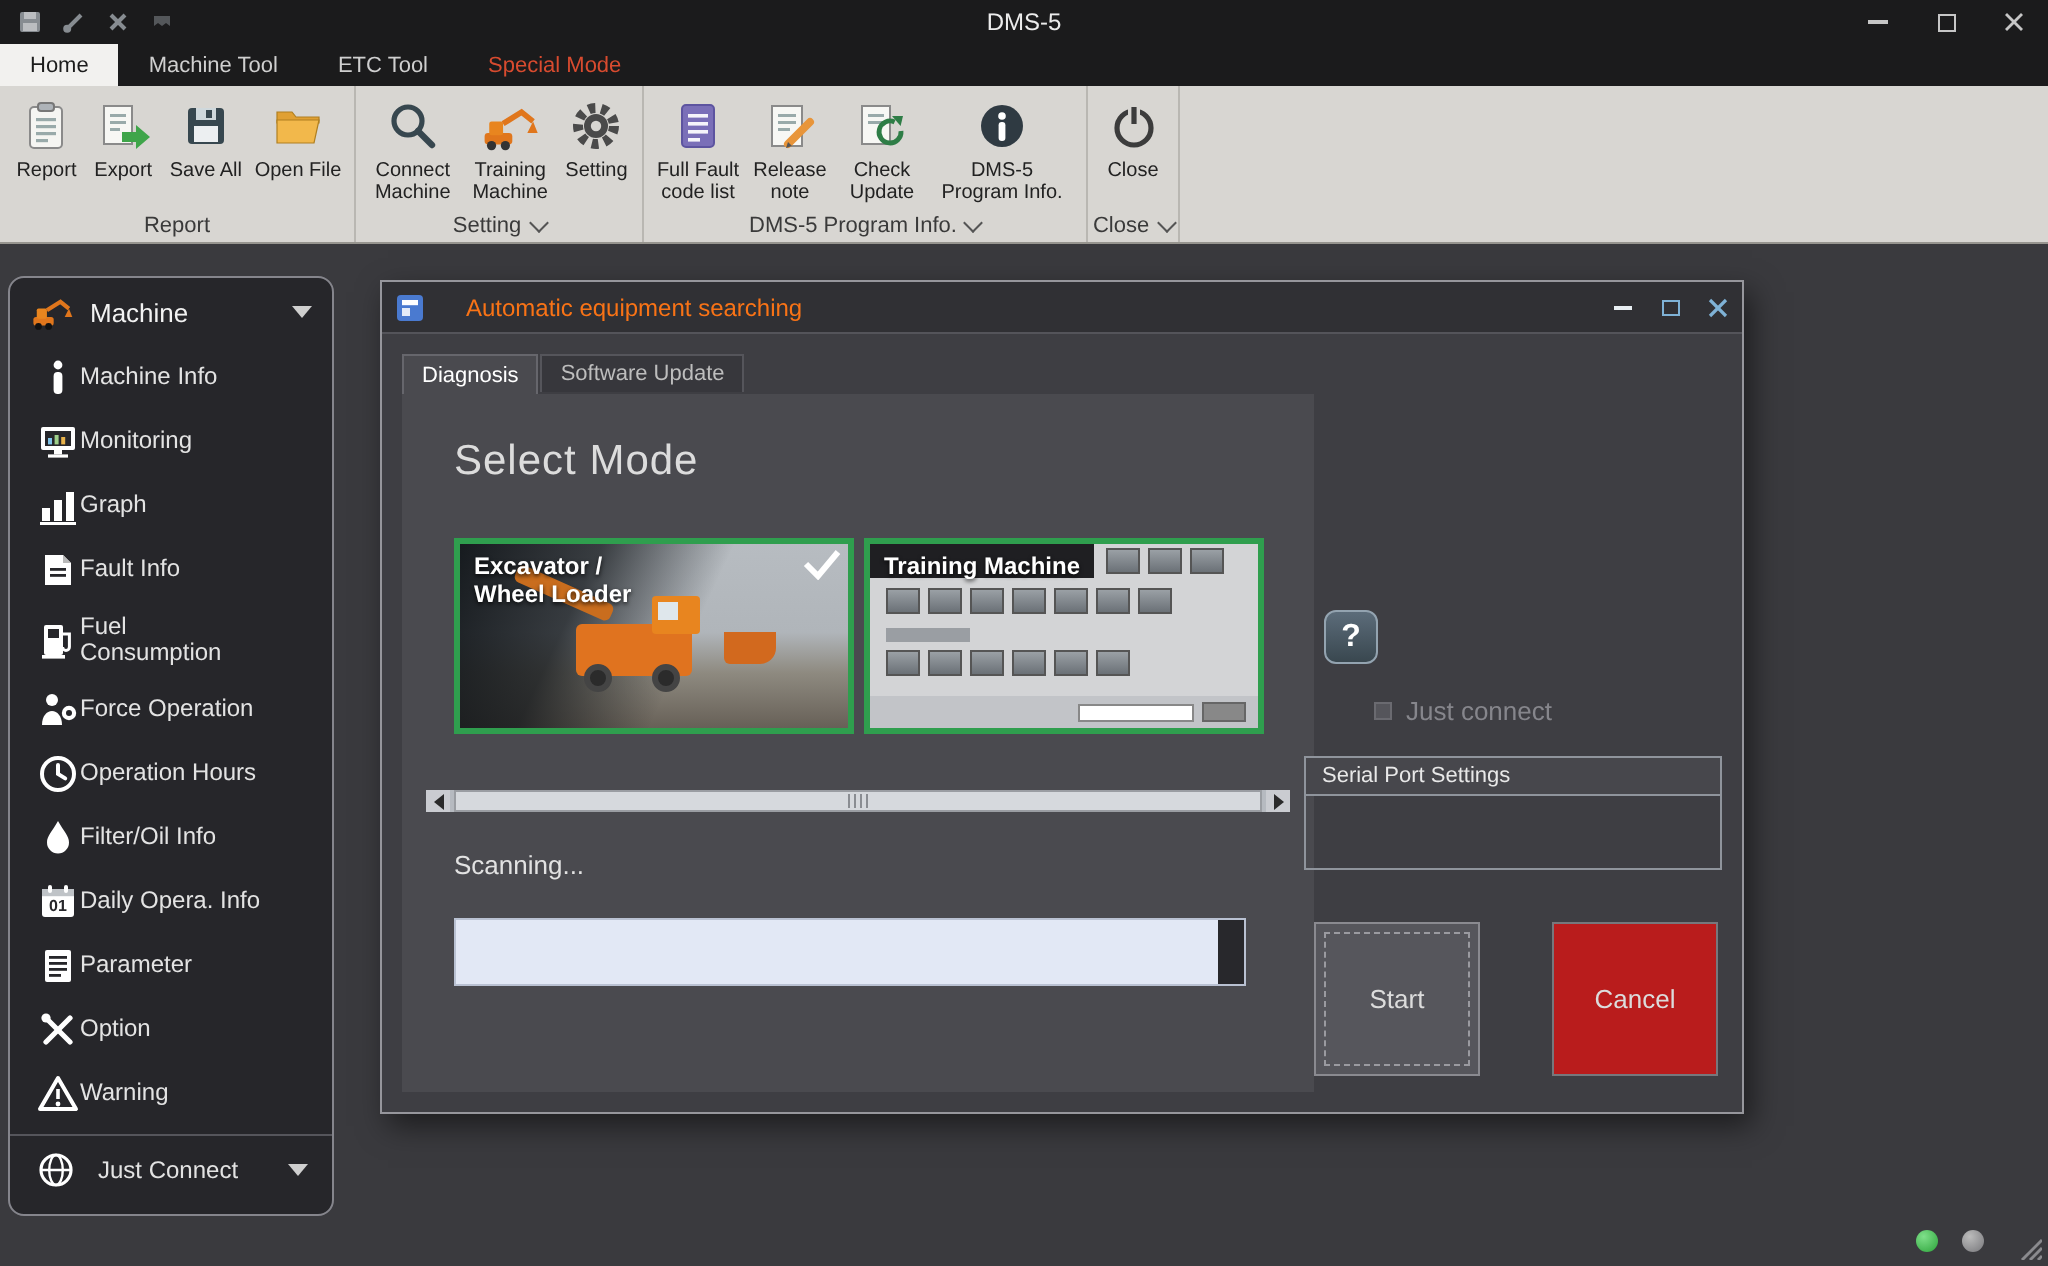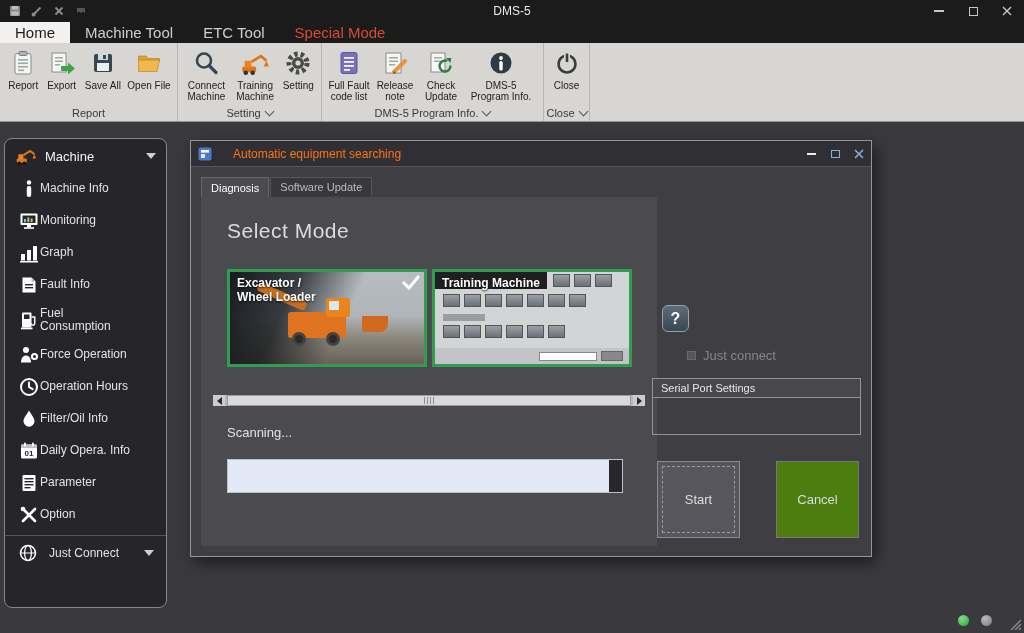--- a/index.html
+++ b/index.html
@@ -11,21 +11,21 @@
   .tb-icons{display:flex;gap:9px;padding-left:8px;z-index:2}
   .tb-icon{width:13px;height:13px;display:flex;align-items:center;justify-content:center;opacity:.85}
   .app-title{position:absolute;left:0;right:0;text-align:center;color:#ececec;font-size:12px}
   .win-btns{margin-left:auto;display:flex;z-index:2}
   .win-btn{width:34px;height:22px;display:flex;align-items:center;justify-content:center}
   .min-bar{width:10px;height:2px;background:#c6c6c6}
   .max-box{width:9px;height:9px;border:1px solid #c6c6c6}
 
   
   .tabrow{position:absolute;top:22px;left:0;right:0;height:21px;background:#1b1b1c;display:flex;align-items:flex-end}
-  .tab{height:21px;padding:0 15px;font-size:15px;color:#cfcfcf;display:flex;align-items:center;cursor:default}
+  .tab{height:21px;padding:0 15px;font-size:11px;color:#cfcfcf;display:flex;align-items:center;cursor:default}
   .tab.active{background:#f2f1ef;color:#1c1c1c}
   .tab.special{color:#d84b2f}
 
   
   .ribbon{position:absolute;top:43px;left:0;right:0;height:79px;background:#d8d6d2;border-bottom:1px solid #97958f;display:flex}
   .rgroup{height:100%;border-right:1px solid #b9b7b2;display:flex;flex-direction:column}
   .rgroup-items{flex:1;display:flex;align-items:flex-start;padding:4px 4px 0 4px}
   .rgroup-label{height:17px;font-size:11px;color:#3a3a3a;display:flex;align-items:center;justify-content:center;gap:5px}
   .chev{width:7px;height:7px;border-right:1.5px solid #555;border-bottom:1.5px solid #555;transform:rotate(45deg);margin-top:-3px}
   .ritem{display:flex;flex-direction:column;align-items:center;font-size:10px;color:#222;line-height:1.12;text-align:center;padding:1px 2px}
@@ -107,21 +107,21 @@
   .sg-body{height:36px;display:flex;align-items:center;padding:0 8px;gap:8px}
   .sg-label{color:#f2f2f2;font-size:13px}
   .combo{margin-left:auto;width:106px;height:20px;background:#fff;border:1px solid #777;display:flex;align-items:center;cursor:pointer}
   .combo-val{flex:1;font-size:11px;color:#111;padding-left:5px}
   .combo-btn{width:16px;height:100%;background:#e6e6e6;border-left:1px solid #999;display:flex;align-items:center;justify-content:center}
   .combo-arrow{width:0;height:0;border-left:4px solid transparent;border-right:4px solid transparent;border-top:5px solid #333}
 
   .dlg-btn-big{position:absolute;width:83px;height:77px;display:flex;align-items:center;justify-content:center;color:#dcdcdc;font-size:13px;cursor:pointer}
   .btn-start{left:466px;top:320px;background:#56565c;border:1px solid #8a8a90}
   .btn-start::after{content:"";position:absolute;inset:4px;border:1px dashed #9a9aa0}
-  .btn-cancel{left:585px;top:320px;background:#4d7c0f;border:1px solid #77777c}
+  .btn-cancel{left:585px;top:320px;background:#b91c1c;border:1px solid #77777c}
 
   
   .dot{position:absolute;width:11px;height:11px;border-radius:50%}
   .dot-green{left:958px;top:615px;background:radial-gradient(circle at 35% 30%,#7fe08a,#2ca33a)}
   .dot-gray{left:981px;top:615px;background:radial-gradient(circle at 35% 30%,#bcbcbc,#77777b)}
   .grip{position:absolute;right:3px;bottom:3px}
 </style>
 </head>
 <body>
 
@@ -475,20 +475,30 @@
     <div class="side-item">
       <span class="side-ic">
           <svg width="22" height="22" viewBox="0 0 22 22">
             <line x1="5" y1="5" x2="17" y2="17" stroke="#fff" stroke-width="2.6" stroke-linecap="round"></line>
             <line x1="17" y1="5" x2="5" y2="17" stroke="#fff" stroke-width="2.6" stroke-linecap="round"></line>
             <circle cx="5" cy="5" r="2.3" fill="#fff"></circle>
           </svg>
         </span>
       <span class="lab">Option</span>
     </div>
+    <div class="side-item">
+      <span class="side-ic">
+          <svg width="22" height="22" viewBox="0 0 22 22">
+            <path d="M11 3 L20 18.5 H2 Z" fill="none" stroke="#fff" stroke-width="2" stroke-linejoin="round"></path>
+            <rect x="10.1" y="8.5" width="1.8" height="5" fill="#fff"></rect>
+            <circle cx="11" cy="16" r="1.2" fill="#fff"></circle>
+          </svg>
+        </span>
+      <span class="lab">Warning</span>
+    </div>
 
     <div class="side-div"></div>
     <div class="side-footer">
       <svg class="side-ic" width="22" height="22" viewBox="0 0 22 22">
           <circle cx="11" cy="11" r="7.5" fill="none" stroke="#fff" stroke-width="1.6"></circle>
           <ellipse cx="11" cy="11" rx="3.4" ry="7.5" fill="none" stroke="#fff" stroke-width="1.2"></ellipse>
           <line x1="3.5" y1="11" x2="18.5" y2="11" stroke="#fff" stroke-width="1.2"></line>
         </svg>
       <span class="lab">Just Connect</span>
       <span class="dd-arrow"></span>

